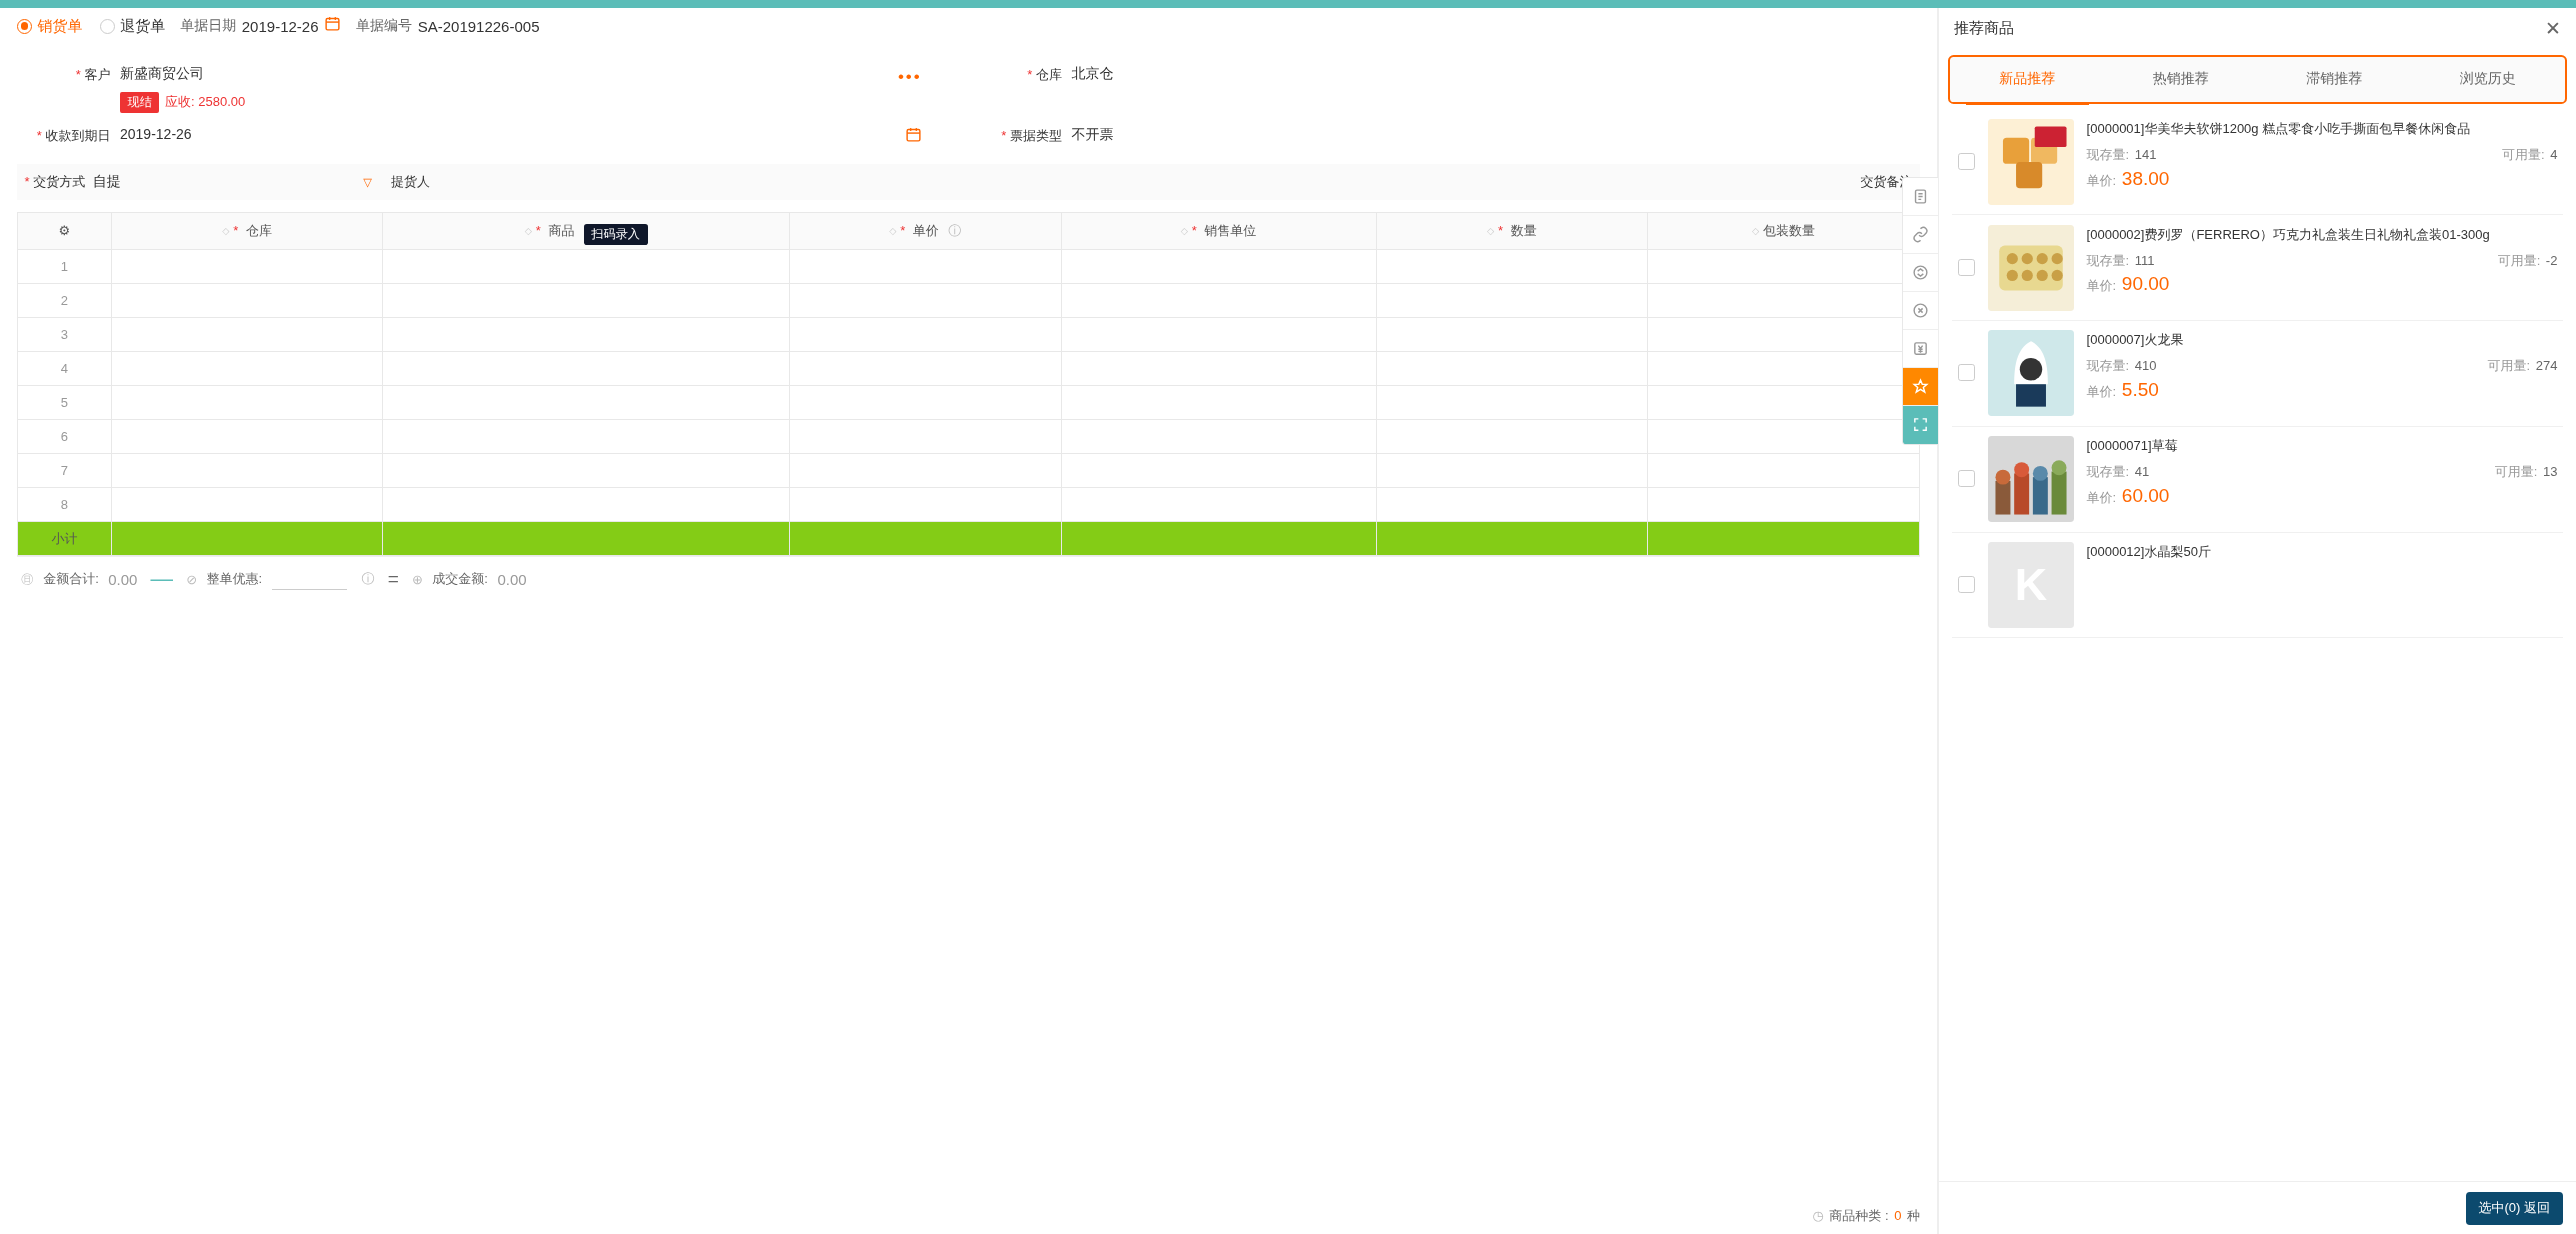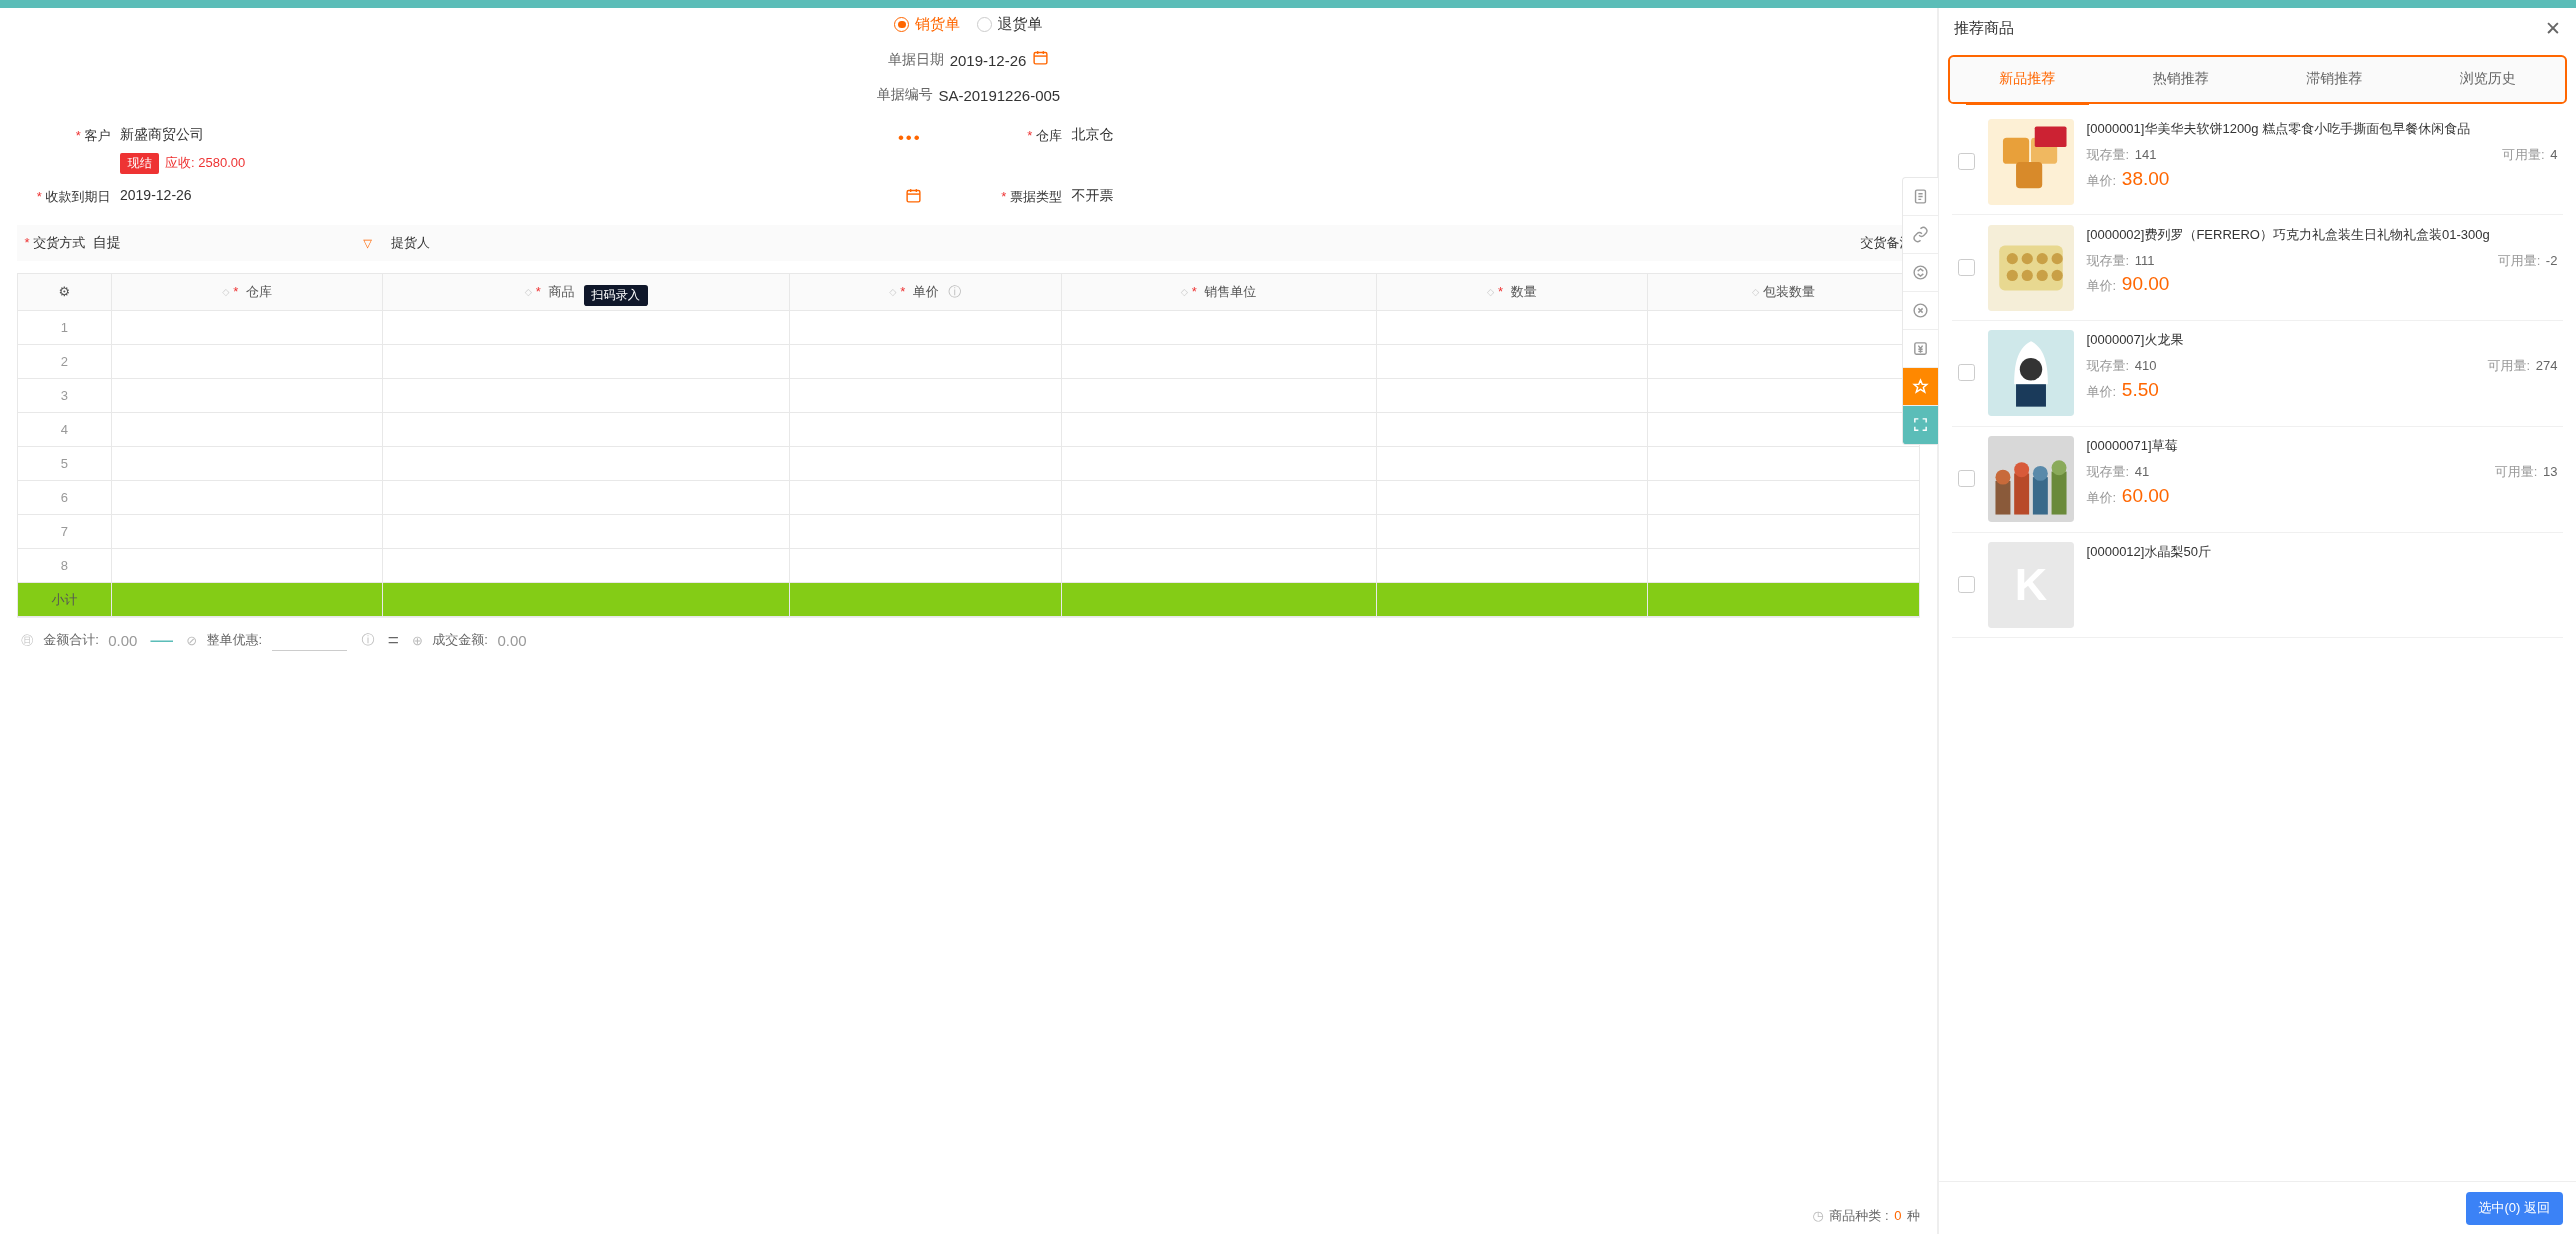--- a/index.html
+++ b/index.html
@@ -4,21 +4,21 @@
 <style>
 * { box-sizing: border-box; margin: 0; padding: 0; }
 body { font-family: "Microsoft YaHei", "PingFang SC", sans-serif; font-size: 13px; color: #333; background: #fff; }
 
 .top-strip { height: 7.5px; background: #5bbdb8; width: 100%; }
 
 .container { display: flex; width: 100%; height: calc(100vh - 7.5px); }
 
 .left-panel { flex: 1; padding: 7.5px 17px; position: relative; border-right: 0.9px solid #eee; }
 
-.header-row { display: flex; align-items: center; gap: 15px; margin-bottom: 15px; flex-direction: column; }
+.header-row { display: flex; align-items: center; gap: 15px; margin-bottom: 21px; }
 .tab-group { display: flex; align-items: center; gap: 17px; }
 .tab-radio { display: inline-flex; align-items: center; gap: 5.6px; font-size: 15px; cursor: pointer; }
 .radio-circle { width: 15px; height: 15px; border-radius: 50%; border: 0.9px solid #ccc; display: inline-flex; align-items: center; justify-content: center; }
 .radio-circle.active { border-color: #f60; }
 .radio-dot { width: 7.5px; height: 7.5px; border-radius: 50%; background: #f60; }
 .tab-radio.active { color: #f60; }
 .label-field { display: flex; align-items: center; gap: 5.6px; }
 .field-label { color: #666; font-size: 14px; }
 .field-value { color: #333; font-size: 15px; }
 .calendar-icon { color: #f60; font-size: 17px; }
@@ -85,21 +85,21 @@
 .chk { width: 17px; height: 17px; border: 0.9px solid #ccc; border-radius: 2.8px; margin-top: 34px; flex-shrink: 0; }
 .thumb { width: 86px; height: 86px; background: #f5f5f5; border-radius: 3.8px; flex-shrink: 0; display: flex; align-items: center; justify-content: center; overflow: hidden; }
 .thumb svg { width: 100%; height: 100%; }
 .prod-info { flex: 1; }
 .prod-title { font-size: 13px; color: #333; line-height: 1.5; margin-bottom: 7.5px; }
 .prod-meta { display: flex; gap: 38px; font-size: 13px; color: #666; margin-bottom: 3.8px; }
 .meta-label { color: #999; margin-right: 5.6px; }
 .price { color: #f60; font-size: 19px; }
 
 .rp-footer { padding: 9.4px 13px; display: flex; justify-content: flex-end; border-top: 0.9px solid #eee; }
-.sel-btn { background: #3b82f6; color: #fff; padding: 7.5px 13px; border-radius: 3.8px; font-size: 13px; cursor: pointer; }
+.sel-btn { background: #0c4a6e; color: #fff; padding: 7.5px 13px; border-radius: 3.8px; font-size: 13px; cursor: pointer; }
 </style>
 </head>
 <body>
 
 <div class="top-strip"></div>
 
 <div class="container">
 
   <div class="left-panel">
 

